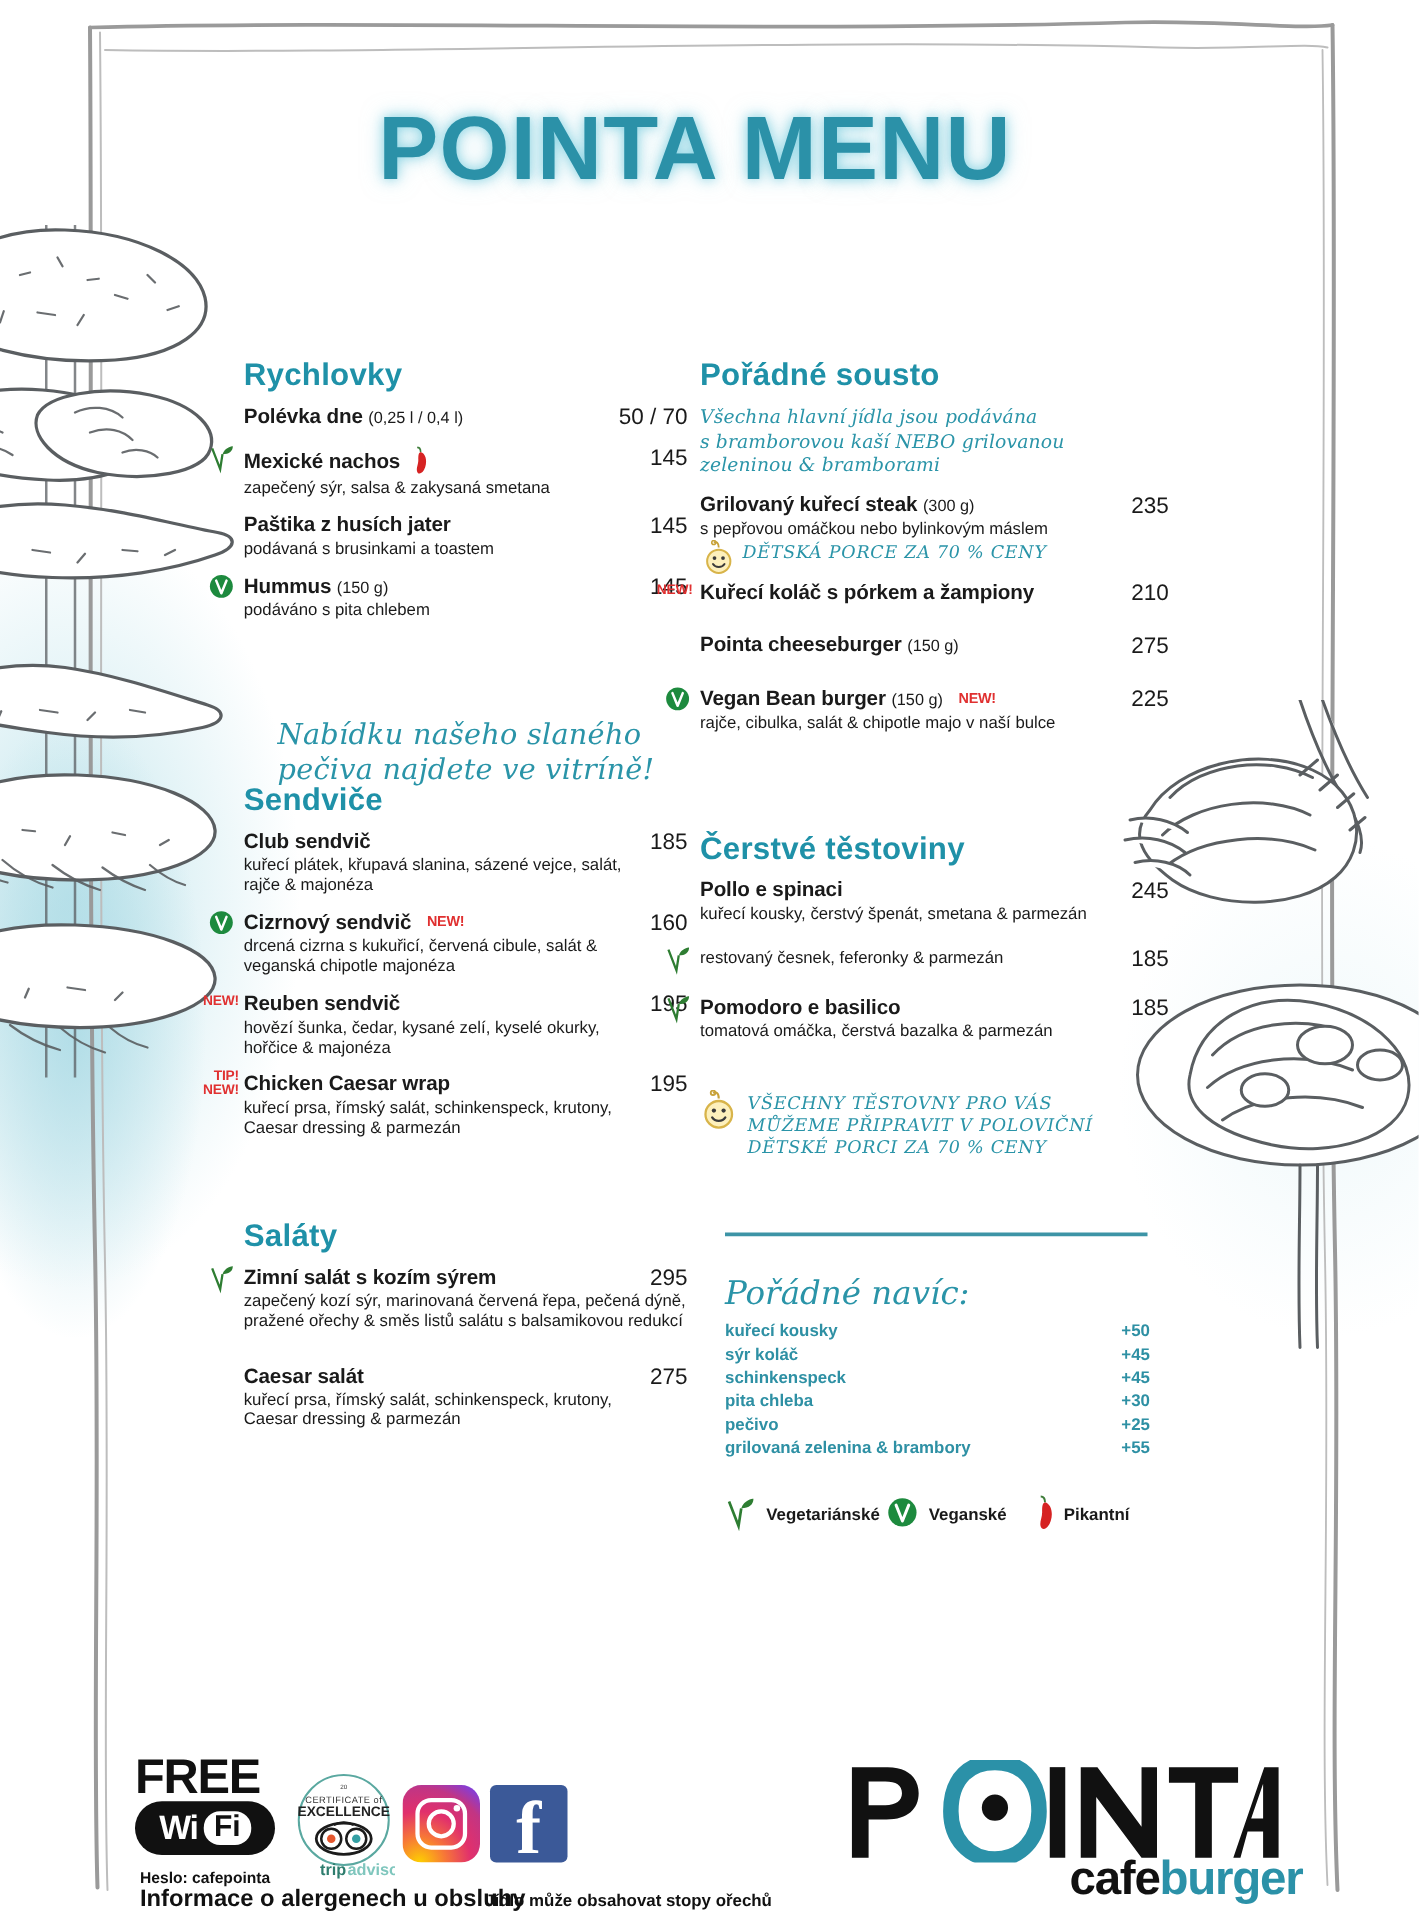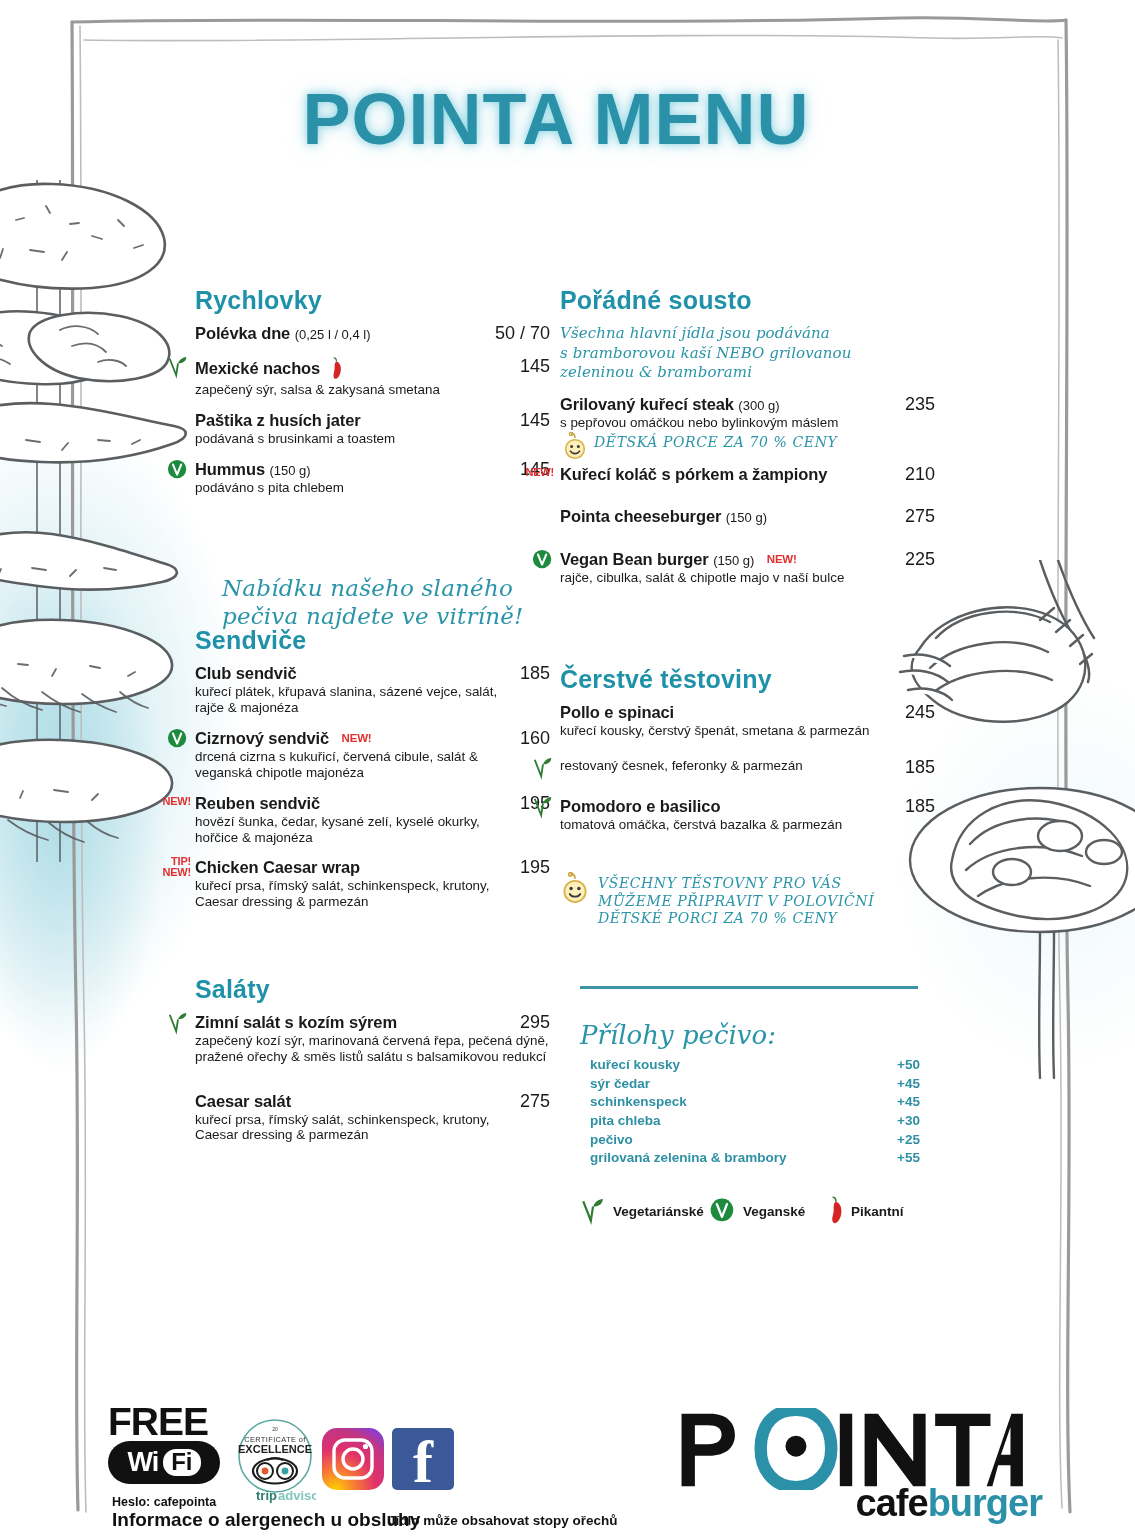--- a/index.html
+++ b/index.html
@@ -97,21 +97,21 @@
 
   
   .divider{
     position:absolute;left:580px;top:986px;width:338px;height:3px;background:#3d94a6;
   }
   .prilohy{position:absolute;left:580px;top:1020px;width:340px;}
   .prilohy h3{
     font-family:"DejaVu Serif", serif;font-style:italic;font-weight:normal;
     color:#2a94a8;font-size:26px;margin:0 0 6px 0;
   }
-  .prow{display:flex;justify-content:space-between;font-size:13.5px;font-weight:bold;color:#2e90a4;line-height:1.38;margin-left:10px;}
+  .prow{display:flex;justify-content:space-between;font-size:13.5px;font-weight:bold;color:#2e90a4;line-height:1.38;}
 
   
   .legend{position:absolute;left:580px;top:1196px;width:360px;display:flex;align-items:center;gap:0;}
   .lg{display:flex;align-items:center;}
   .lg span.t{font-size:13.5px;font-weight:bold;color:#1a1a1a;margin-left:7px;}
 
   
   .footer{position:absolute;left:0;top:1398px;width:1135px;height:138px;}
   .free-wifi{position:absolute;left:108px;top:6px;width:112px;}
   .fw-free{font-size:39px;font-weight:bold;letter-spacing:-1px;line-height:.92;color:#111;}
@@ -443,27 +443,27 @@
       </svg>
       <span class="kid-line" style="white-space:pre-line;display:block">VŠECHNY TĚSTOVNY PRO VÁS
 MůŽEME PŘIPRAVIT V POLOVIČNÍ
 DĚTSKÉ PORCI ZA 70 % CENY</span>
     </div>
   </div>
 
   <div class="divider"></div>
 
   <div class="prilohy">
-    <h3>Přílohy pečivo:</h3>
+    <h3>Pořádné navíc:</h3>
     <div class="prow">
       <span>kuřecí kousky</span>
       <span>+50</span>
     </div>
     <div class="prow">
-      <span>sýr čedar</span>
+      <span>sýr koláč</span>
       <span>+45</span>
     </div>
     <div class="prow">
       <span>schinkenspeck</span>
       <span>+45</span>
     </div>
     <div class="prow">
       <span>pita chleba</span>
       <span>+30</span>
     </div>

